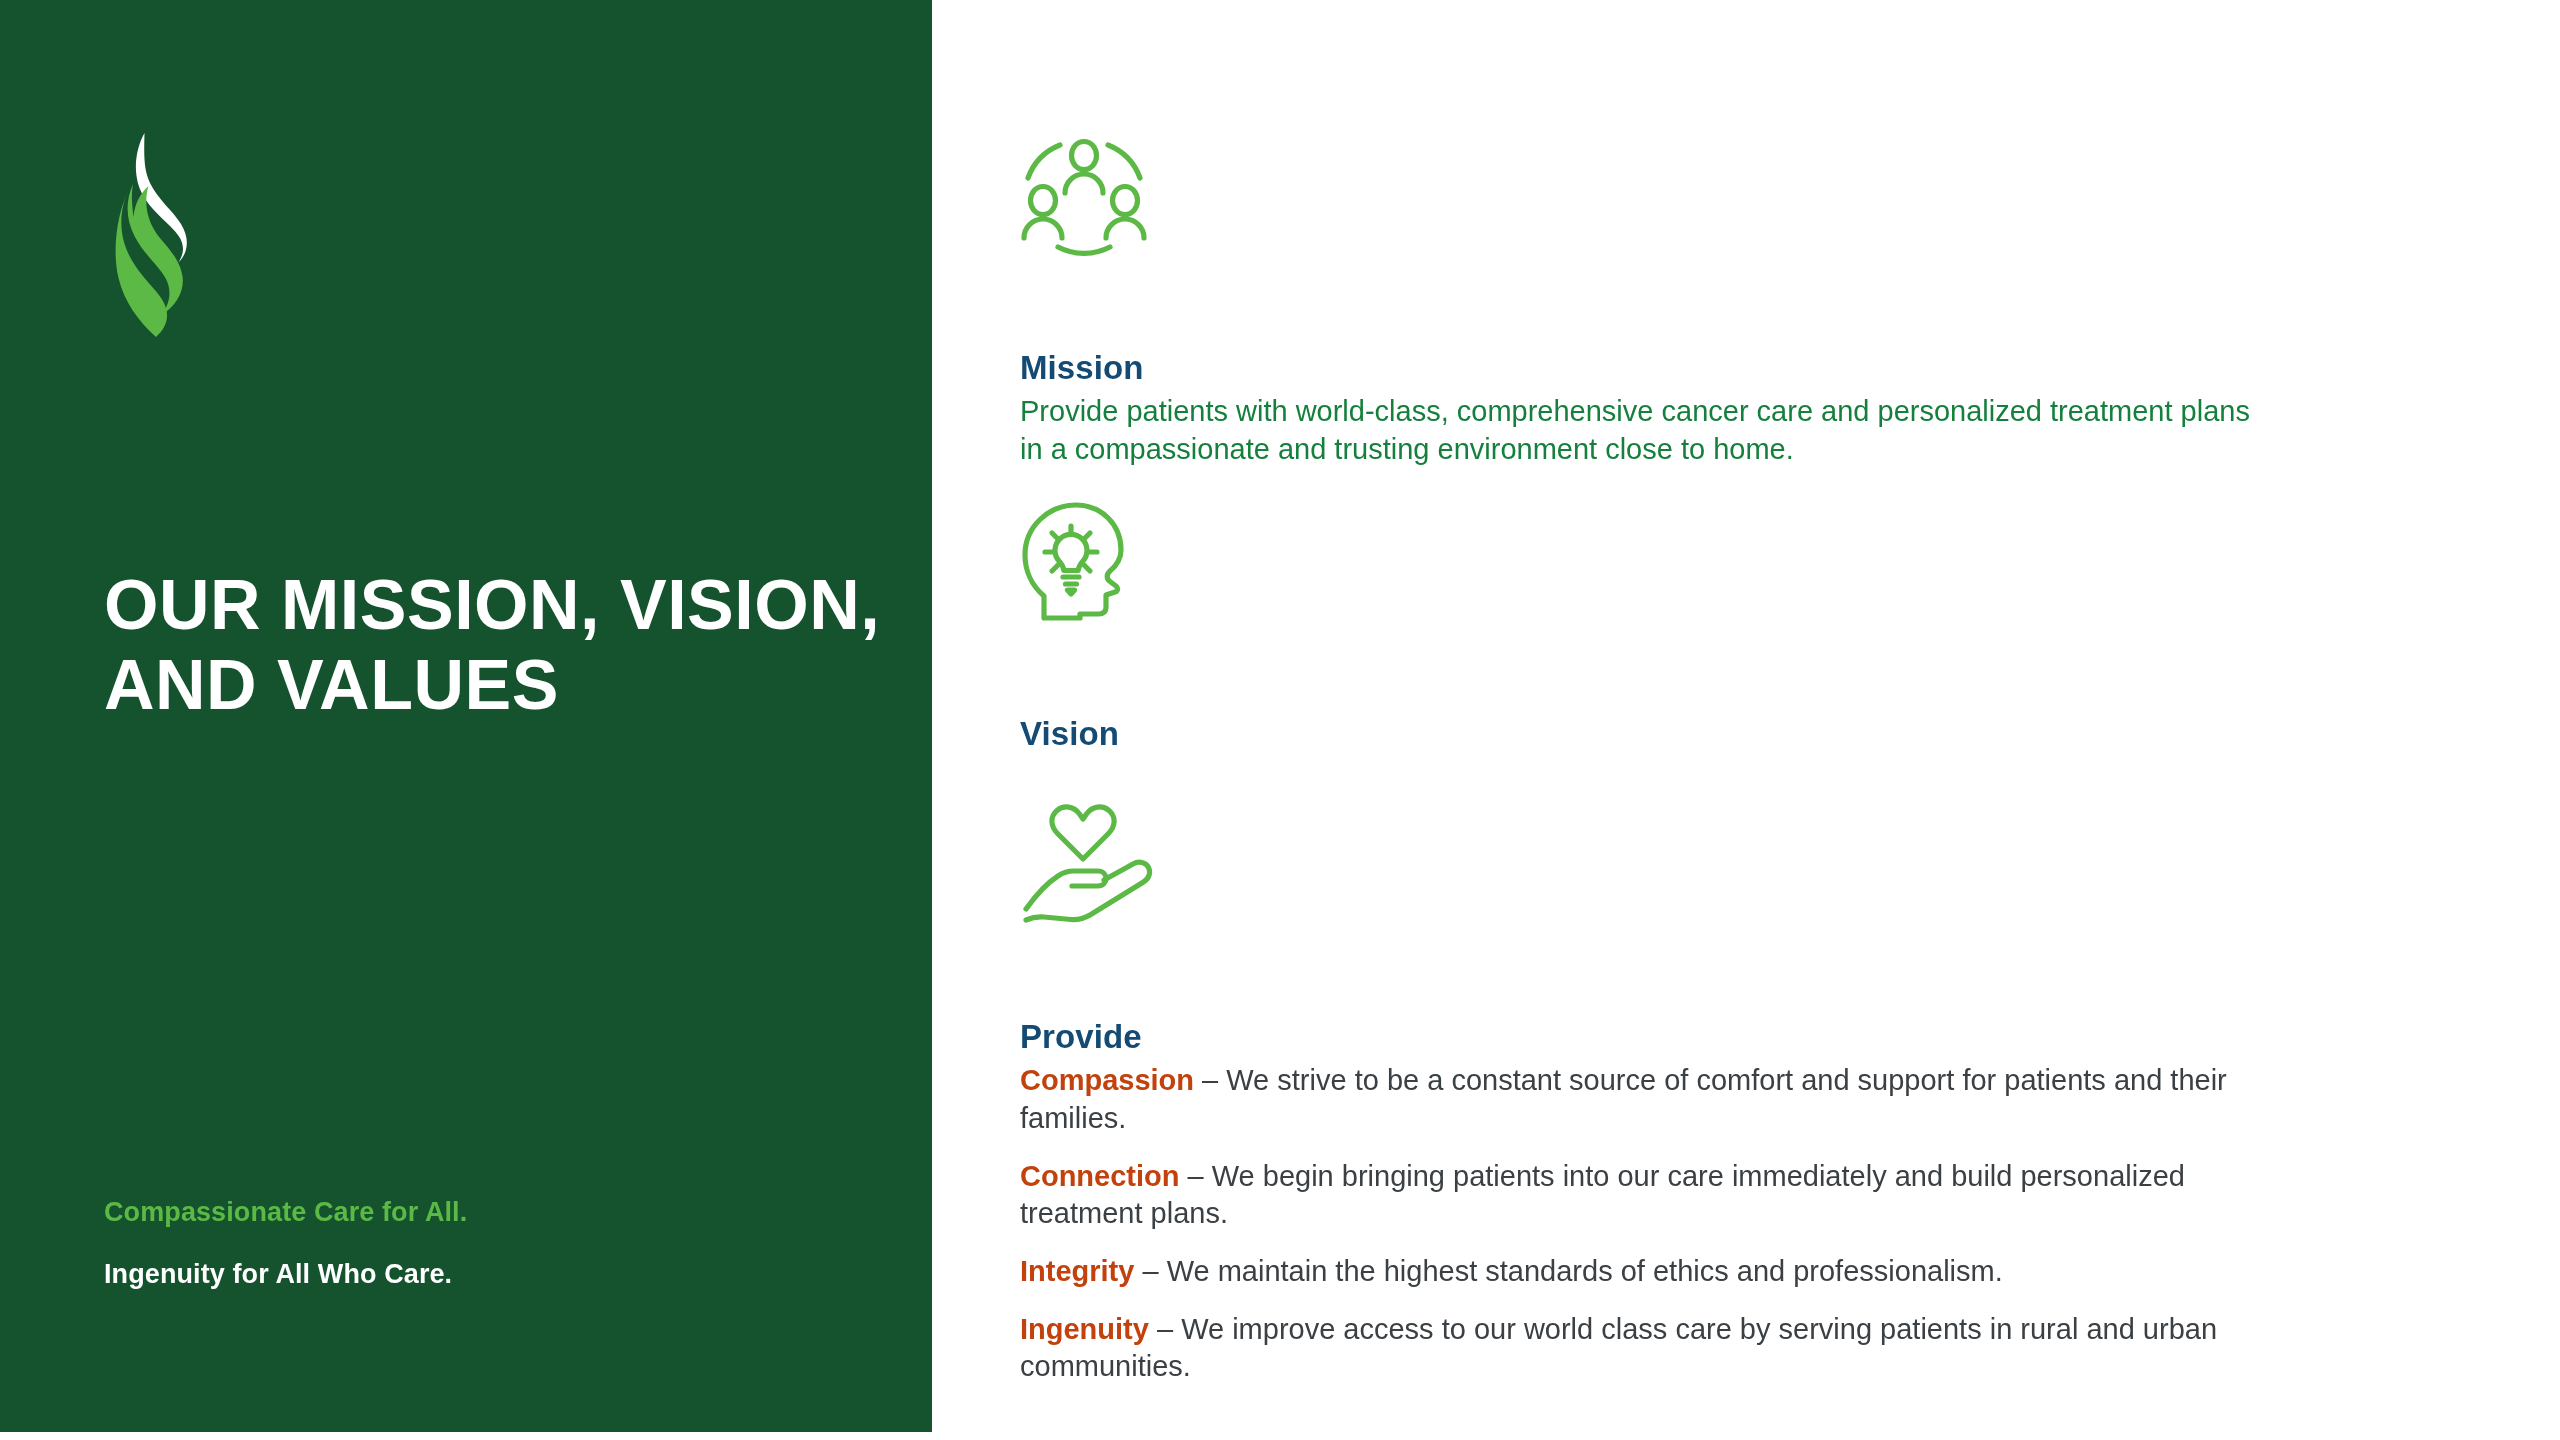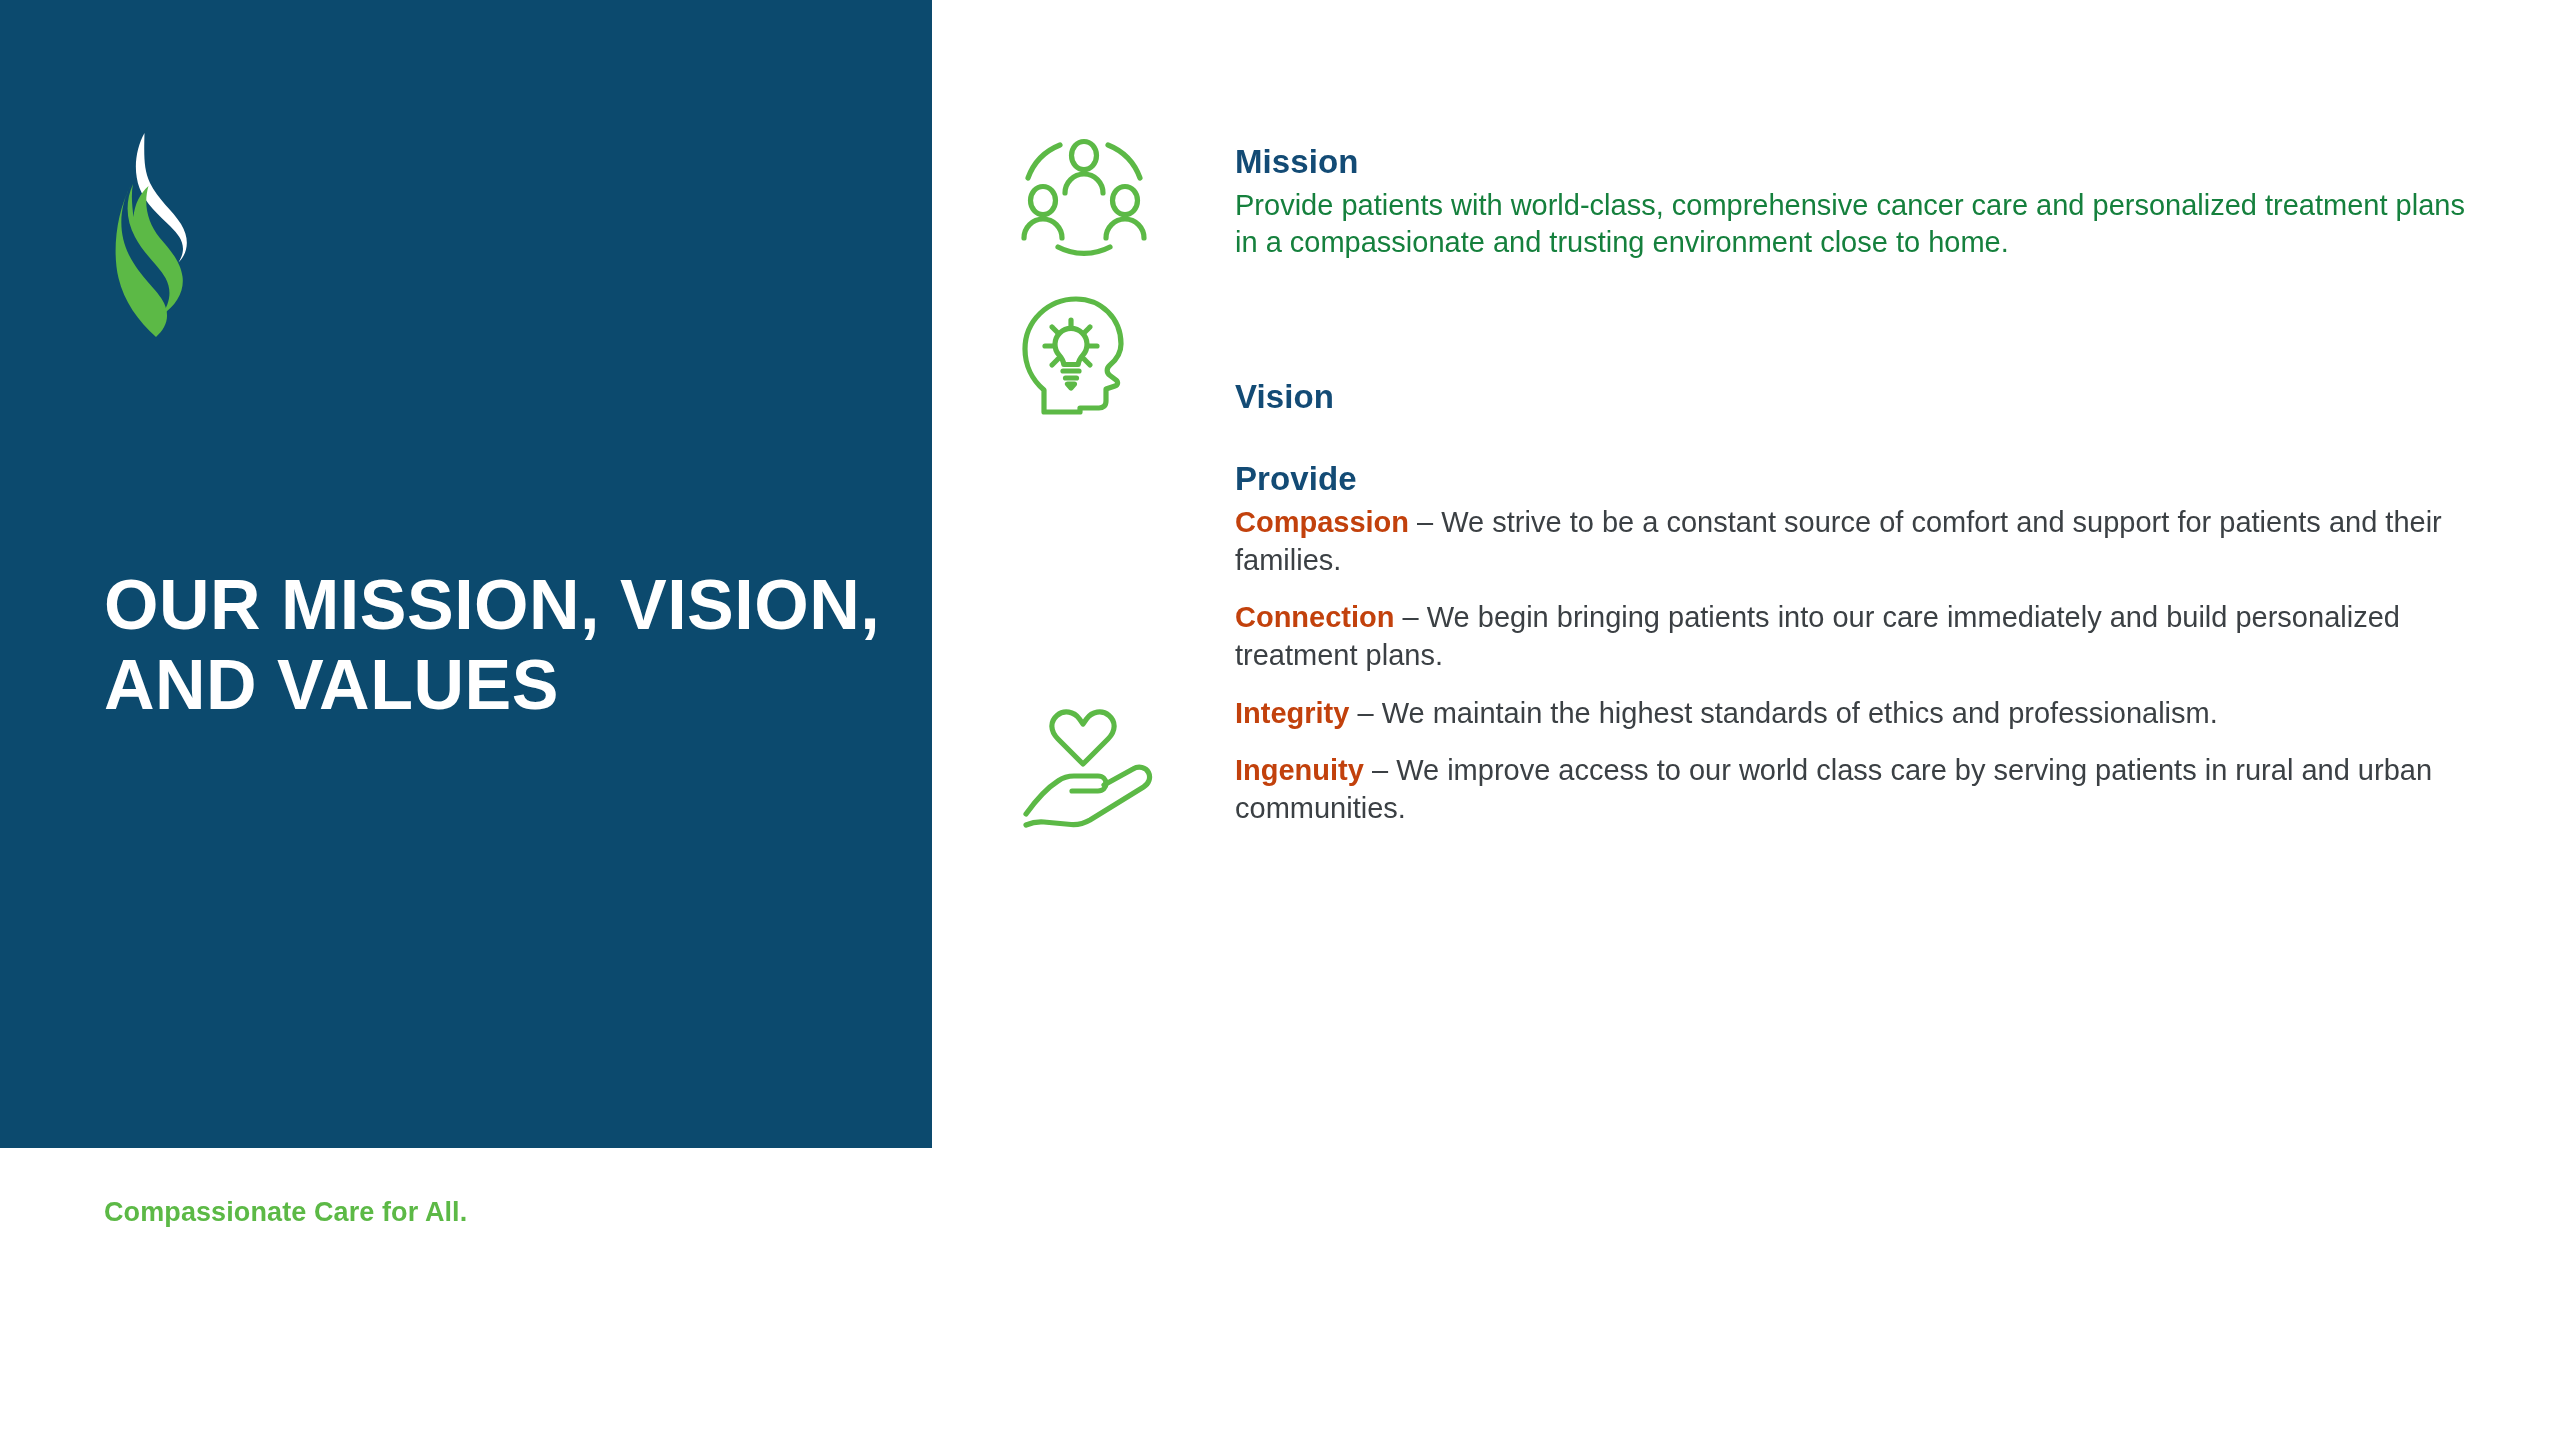--- a/index.html
+++ b/index.html
@@ -20,22 +20,22 @@
     height: 1440px;
     background: #ffffff;
     display: flex;
     flex-direction: row;
   }
 
   
   .left-panel {
     position: relative;
     width: 932px;
-    height: 1148px;
-    background: #0c4a6e;
+    height: 1432px;
+    background: #14532d;
     flex: 0 0 932px;
     box-sizing: border-box;
   }
 
   .brand-logo {
     position: absolute;
     left: 104px;
     top: 125px;
     width: 130px;
     height: 215px;
@@ -83,21 +83,22 @@
 
   .sections {
     position: absolute;
     left: 88px;     
     top: 128px;
     width: 1480px;
   }
 
   .section {
     display: flex;
-    align-items: flex-end;
+    flex-direction: column;
+    align-items: flex-start;
   }
   .section + .section { margin-top: 3px; }
 
   .sec-mission { margin-bottom: 26px; }
   .sec-vision  { margin-bottom: 38px; }
 
   .icon-col {
     flex: 0 0 215px;
     display: flex;
     justify-content: flex-start;

